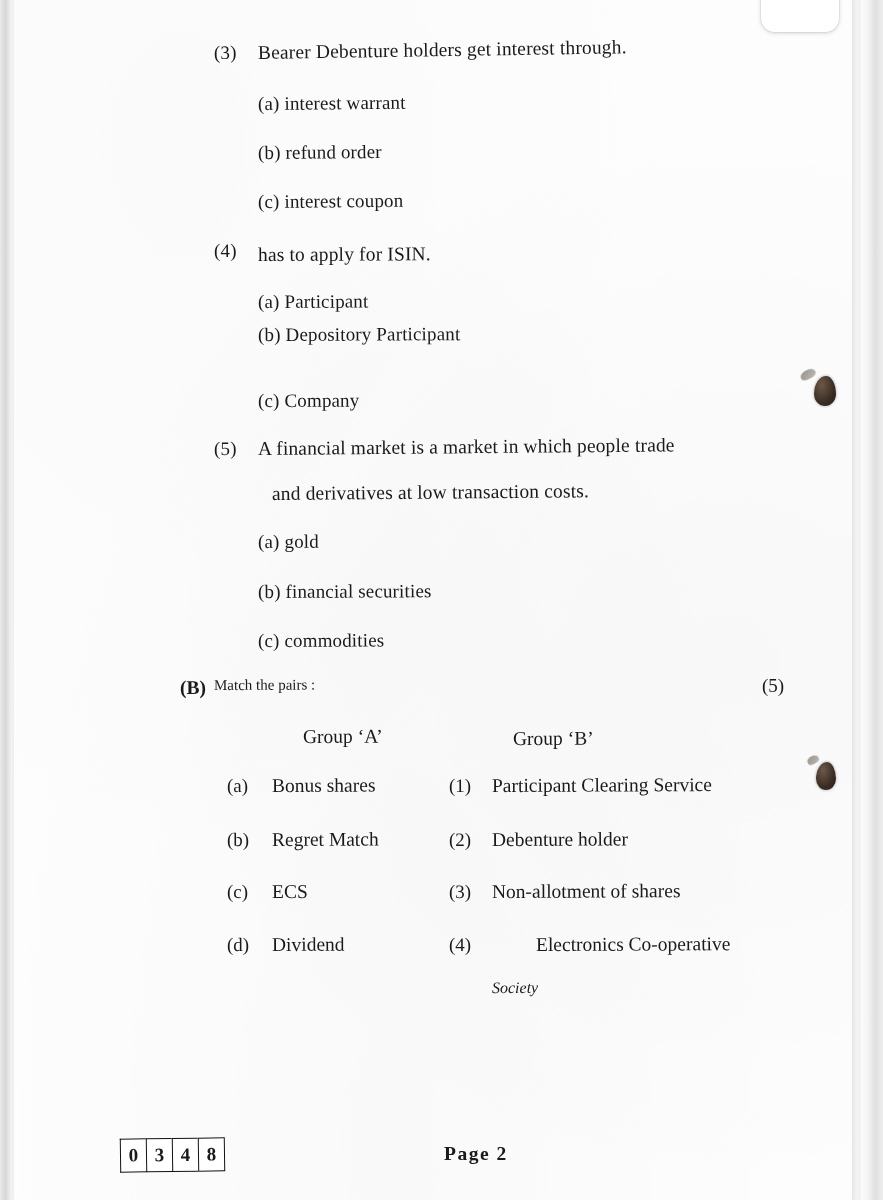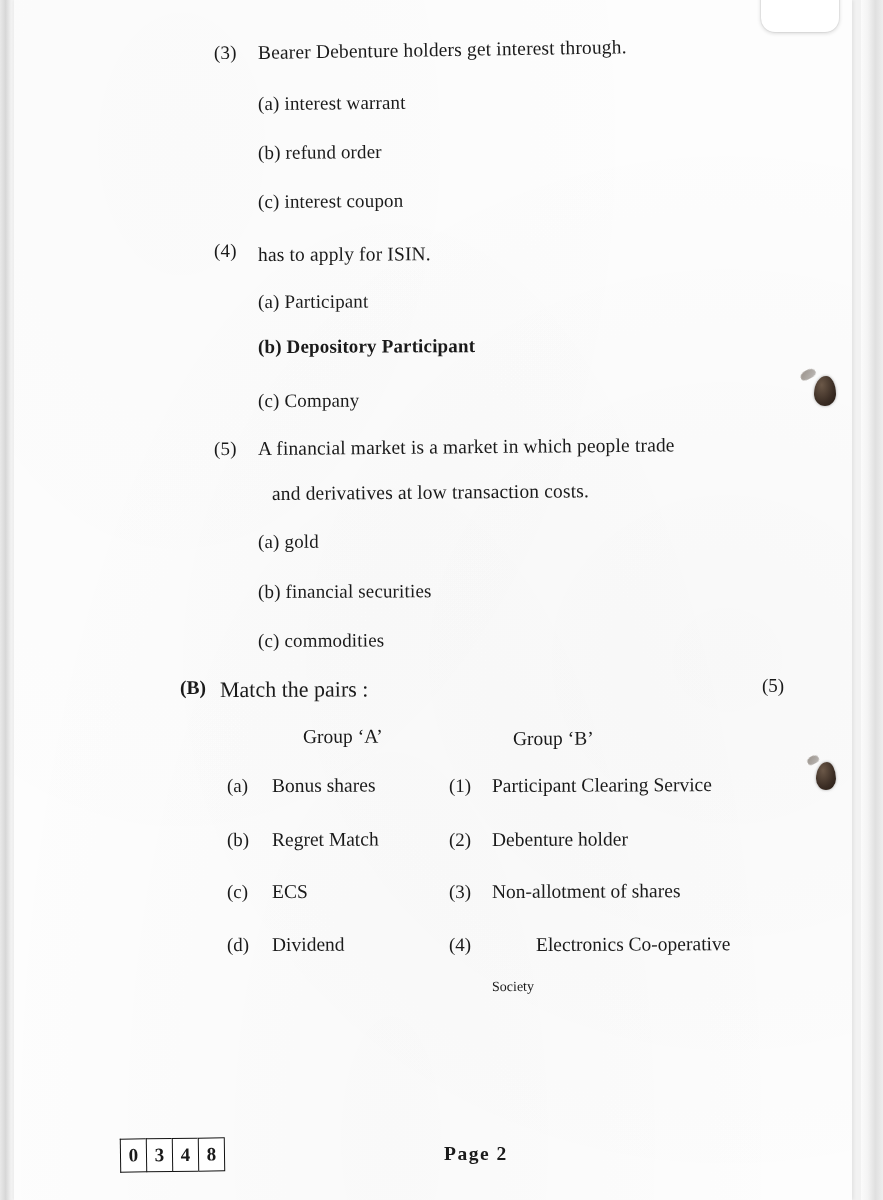--- a/index.html
+++ b/index.html
@@ -98,42 +98,42 @@
 
   
   #section-b-label {
     position: absolute;
     left: 166px;
     font-size: 19.5px;
     font-weight: bold;
   }
   #section-b-title {
     position: absolute;
-    left: 206px;
-    font-size: 22px;
+    left: 200px;
+    font-size: 15px;
   }
   #section-b-marks {
     position: absolute;
     left: 748px;
     font-size: 19px;
   }
 
   .grp-head {
     position: absolute;
     font-size: 19.5px;
   }
   .grp-head.a { left: 257px; }
   .grp-head.b { left: 499px; }
 
   .pair-row { position: absolute; left: 0; right: 0; }
   .pair-la { position: absolute; left: 213px; font-size: 19px; }
   .pair-ta { position: absolute; left: 258px; font-size: 19.5px; }
   .pair-lb { position: absolute; left: 435px; font-size: 19px; }
   .pair-tb { position: absolute; left: 478px; font-size: 19.5px; }
-  .pair-tb2 { position: absolute; left: 478px; font-size: 14px; }
+  .pair-tb2 { position: absolute; left: 478px; font-size: 16px; font-style: italic; }
 
   
   #footer-code {
     position: absolute;
     left: 106px;
     top: 1138px;
     display: flex;
     transform: rotate(-0.8deg);
   }
   .code-cell {
@@ -239,21 +239,21 @@
         <div class="q-num drift3" style="top:240px;">(4)</div>
         <div class="q-text drift3" style="top:244px;">
           <span class="blank-med"></span>
           <span>has to apply for ISIN.</span>
         </div>
 
         <div class="opt drift3" style="top:291px;">
           <span>(a)</span>
           <span>Participant</span>
         </div>
-        <div class="opt drift3" style="top:336px;font-weight:bold;">
+        <div class="opt drift3" style="top:324px;">
           <span>(b)</span>
           <span>Depository Participant</span>
         </div>
         <div class="opt drift3" style="top:390px;">
           <span>(c)</span>
           <span>Company</span>
         </div>
       </div>
 
       <div class="q-block">

